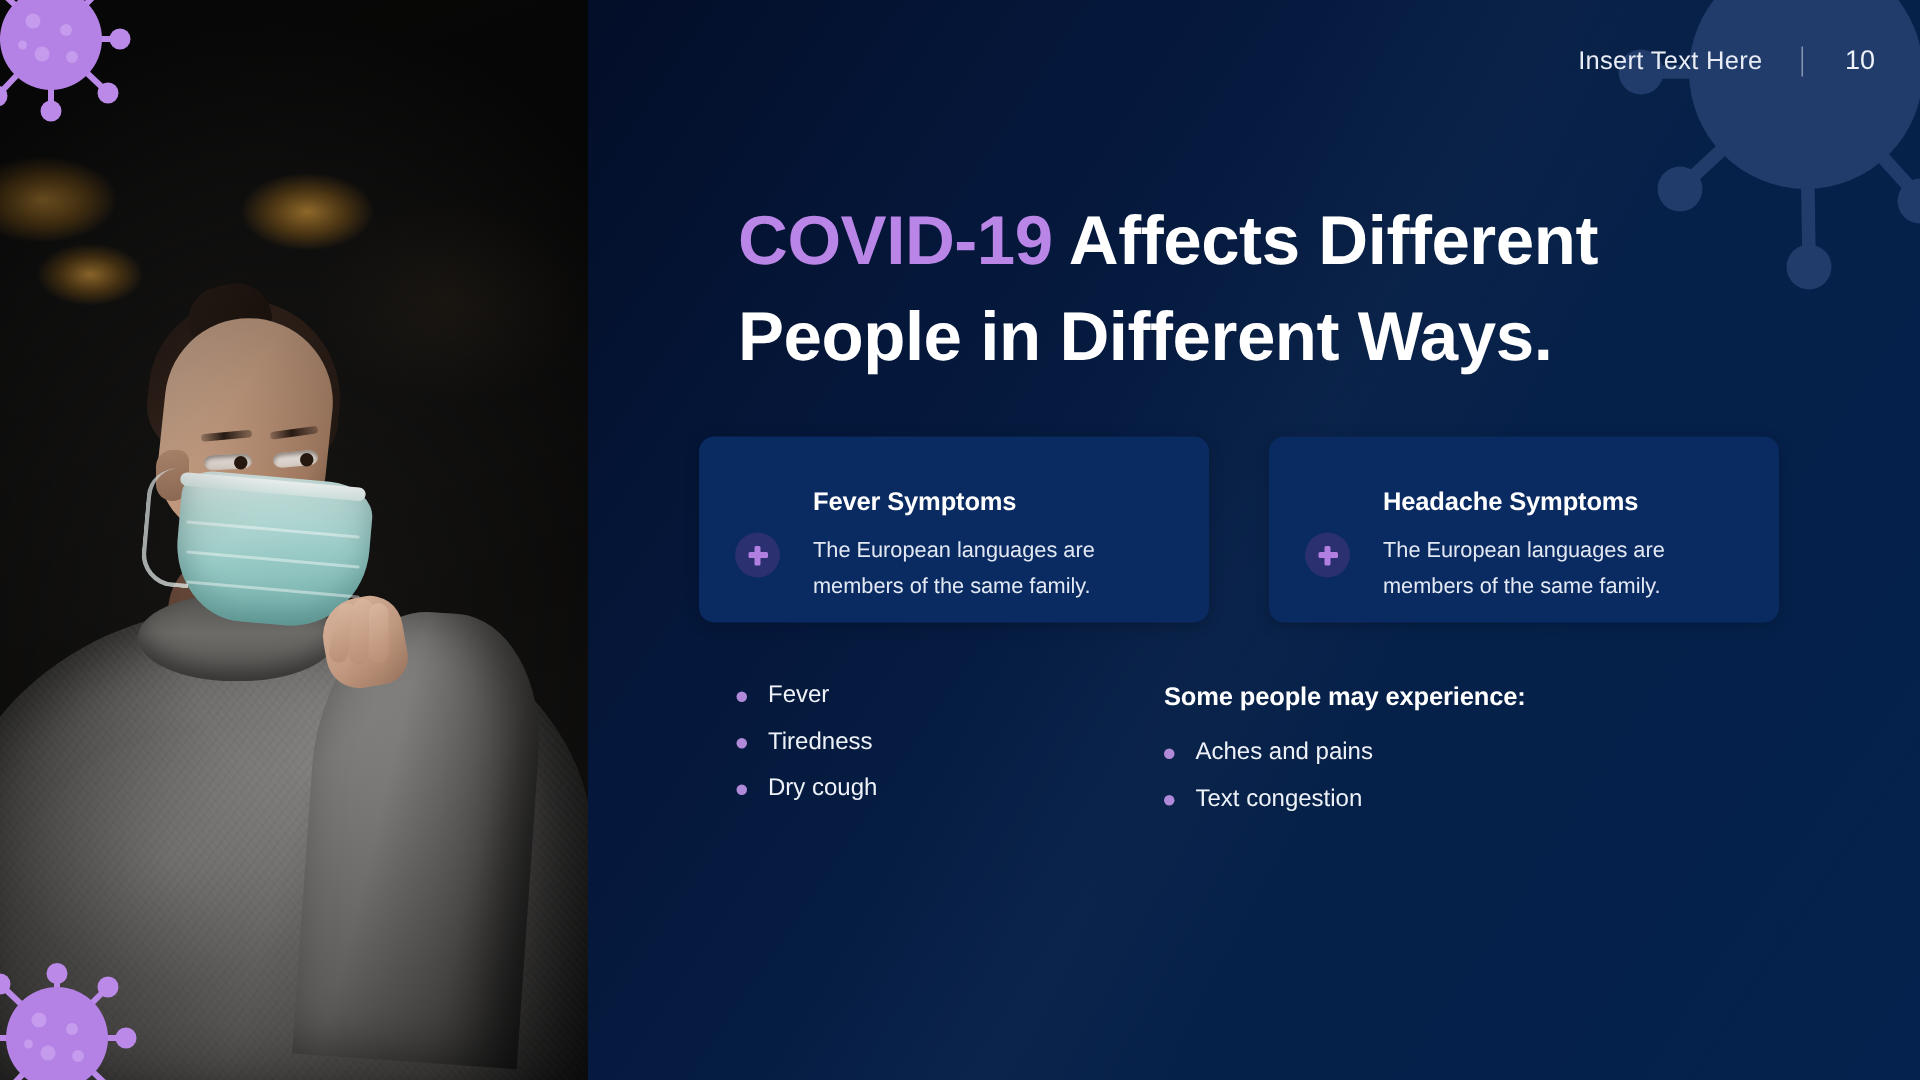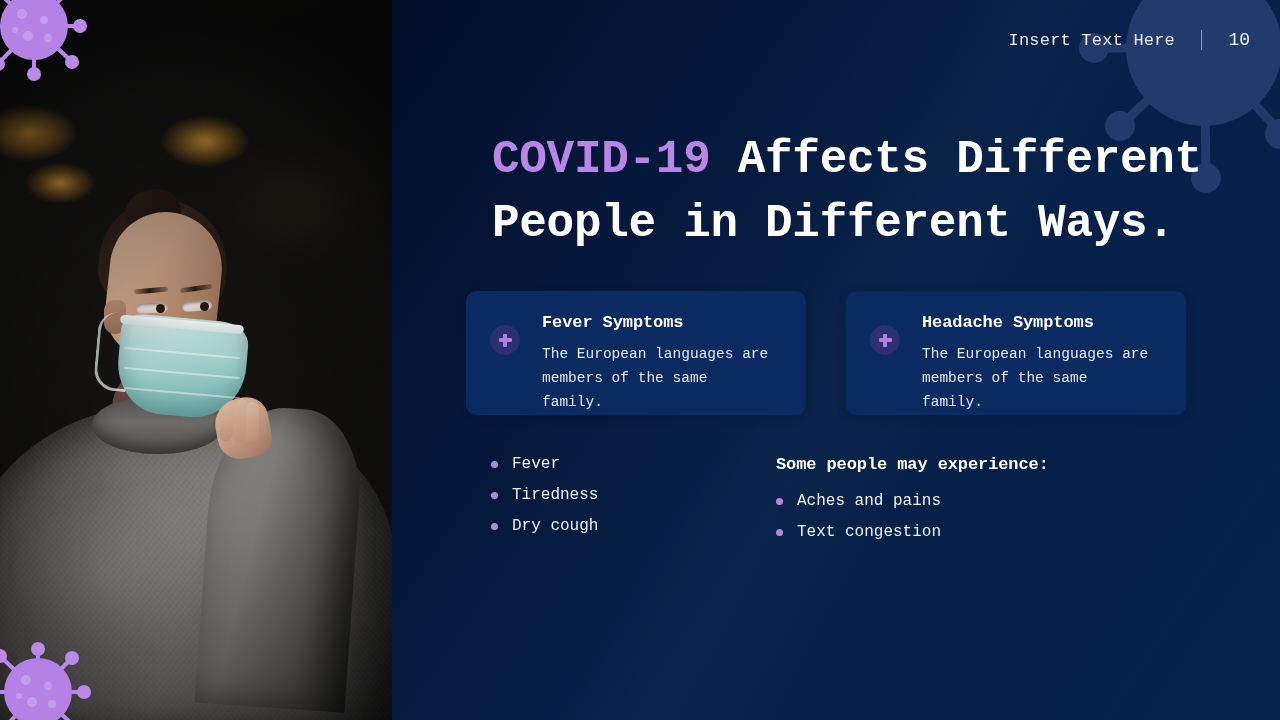--- a/index.html
+++ b/index.html
@@ -5,21 +5,21 @@
   html, body {
     margin: 0;
     padding: 0;
     background: #000;
   }
   #slide {
     position: relative;
     width: 1280px;
     height: 720px;
     overflow: hidden;
-    font-family: Liberation Mono, monospace;
+    font-family: Liberation Sans, sans-serif;
     background: #05173a;
   }
 
   
   #photo-panel {
     position: absolute;
     left: 0; top: 0;
     width: 392px; height: 720px;
     overflow: hidden;
     background: #1d1c1c;
@@ -236,21 +236,21 @@
     display: flex;
     gap: 40px;
     z-index: 5;
   }
   .info-card {
     width: 340px;
     height: 124px;
     background: #0a2a62;
     border-radius: 10px;
     display: flex;
-    align-items: flex-start;
+    align-items: center;
     padding: 22px 20px 0 24px;
     box-sizing: border-box;
     box-shadow: 0 2px 10px rgba(0,0,0,.2);
   }
   .card-icon {
     flex: 0 0 auto;
     width: 30px; height: 30px;
     border-radius: 50%;
     background: #2a3070;
     display: flex; align-items: center; justify-content: center;

